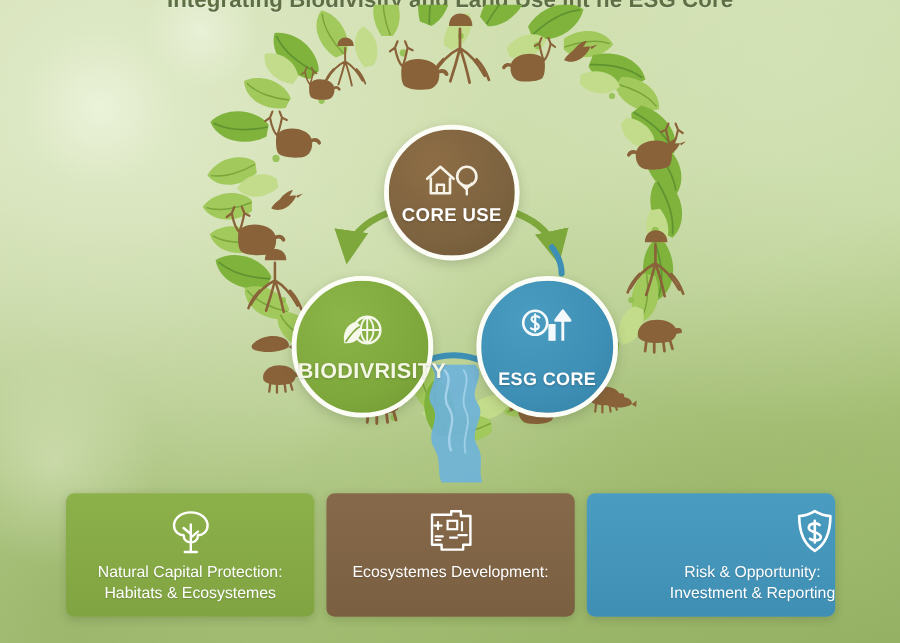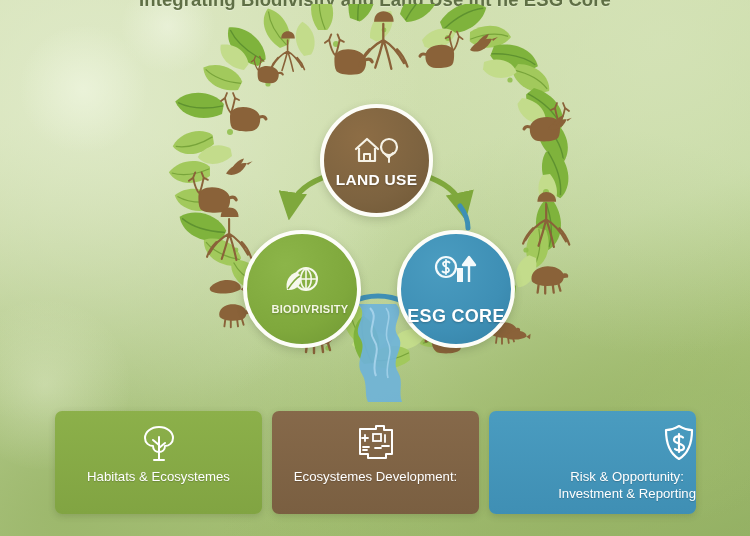--- a/index.html
+++ b/index.html
@@ -67,22 +67,22 @@
     background: radial-gradient(circle at 35% 28%, #8d6d45 0%, #7d6340 62%, #6f5836 100%);
   }
   #node-biodiversity {
     left: 243px; top: 230px; width: 118px; height: 118px;
     background: radial-gradient(circle at 35% 28%, #8cb549 0%, #7fa83c 62%, #6f9733 100%);
   }
   #node-esg {
     left: 397px; top: 230px; width: 118px; height: 118px;
     background: radial-gradient(circle at 35% 28%, #4a9cc0 0%, #3e8fb5 62%, #3480a4 100%);
   }
-  #node-biodiversity .nlabel { font-size: 11px; color:#f4f7e4;margin-left:16px; }
-  #node-esg .nlabel { font-size: 18px; margin-top: 20px; }
+  #node-biodiversity .nlabel { font-size: 18px; color:#f4f7e4;margin-left:16px; }
+  #node-esg .nlabel { font-size: 15px; margin-top: 20px; }
 
   
   .card {
     position: absolute;
     top: 411px;
     height: 103px;
     border-radius: 7px;
     box-shadow: 0 2px 7px rgba(55,65,35,0.20);
     display: flex;
     flex-direction: column;
@@ -271,21 +271,21 @@
   </svg>
 
   <div class="node" id="node-landuse">
     <svg width="46" height="32" viewBox="0 0 46 32">
       <path d="M2,16 L13,6 L24,16" stroke="#f6f2e6" stroke-width="2.2" fill="none" stroke-linecap="round" stroke-linejoin="round"></path>
       <path d="M5,15 L5,28 L21,28 L21,15" stroke="#f6f2e6" stroke-width="2.2" fill="none" stroke-linejoin="round"></path>
       <path d="M10,28 L10,21 L16,21 L16,28" stroke="#f6f2e6" stroke-width="2" fill="none" stroke-linejoin="round"></path>
       <circle cx="35" cy="14" r="8" stroke="#f6f2e6" stroke-width="2.2" fill="none"></circle>
       <path d="M35,22 L35,29 M35,25 L31,21 M35,24 L39,20" stroke="#f6f2e6" stroke-width="2" fill="none" stroke-linecap="round"></path>
     </svg>
-    <div class="nlabel">LAND USE</div>
+    <div class="nlabel">CORE USE</div>
   </div>
 
   <div class="node" id="node-biodiversity">
     <svg width="42" height="34" viewBox="0 0 42 34">
       <circle cx="25" cy="16" r="11" stroke="#f6f8ec" stroke-width="2" fill="none"></circle>
       <path d="M25,5 L25,27 M14,16 L36,16 M25,5 C18,10 18,22 25,27 M25,5 C32,10 32,22 25,27" stroke="#f6f8ec" stroke-width="1.6" fill="none"></path>
       <path d="M16,9 C8,11 4,19 6,27 C15,28 21,22 20,13 Z" fill="#f6f8ec"></path>
       <path d="M7,26 C11,20 15,15 19,13" stroke="#7fa83c" stroke-width="1.4" fill="none"></path>
     </svg>
     <div class="nlabel">BIODIVRISITY</div>
@@ -304,20 +304,21 @@
   <div class="card" id="card-natural">
     <div class="cicon">
       <svg width="38" height="40" viewBox="0 0 38 40">
         <path d="M19,4 C11,4 5,9 5,15 C5,20 9,23 13,23 C13,27 16,29 19,29 C22,29 25,27 25,23
                  C29,23 33,20 33,15 C33,9 27,4 19,4 Z" stroke="#ffffff" stroke-width="2" fill="none" stroke-linejoin="round"></path>
         <path d="M19,14 L19,37 M19,22 L13,17 M19,25 L25,20" stroke="#ffffff" stroke-width="2" fill="none" stroke-linecap="round"></path>
         <path d="M14,37 L24,37" stroke="#ffffff" stroke-width="2" stroke-linecap="round"></path>
       </svg>
     </div>
     <div class="clines">
+      <div>Natural Capital Protection:</div>
       <div>Habitats &amp; Ecosystemes</div>
     </div>
   </div>
 
   <div class="card" id="card-sustain">
     <div class="cicon">
       <svg width="40" height="38" viewBox="0 0 40 38">
         <path d="M4,5 L20,5 L20,2 L28,2 L28,6 L36,6 L36,30 L30,30 L30,34 L12,34 L12,30 L4,30 Z" stroke="#ffffff" stroke-width="2" fill="none" stroke-linejoin="round"></path>
         <path d="M9,11 L9,17 M6,14 L12,14" stroke="#ffffff" stroke-width="1.8" stroke-linecap="round"></path>
         <rect x="17" y="10" width="8" height="7" stroke="#ffffff" stroke-width="1.8" fill="none"></rect>

